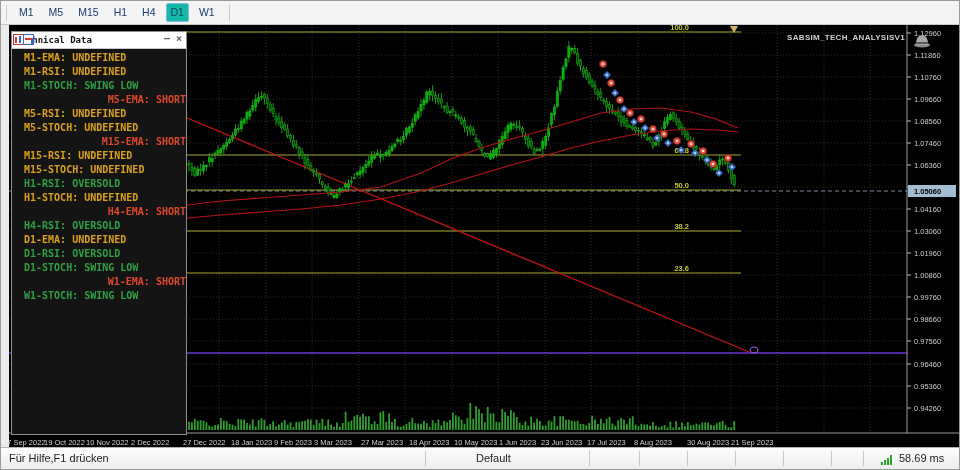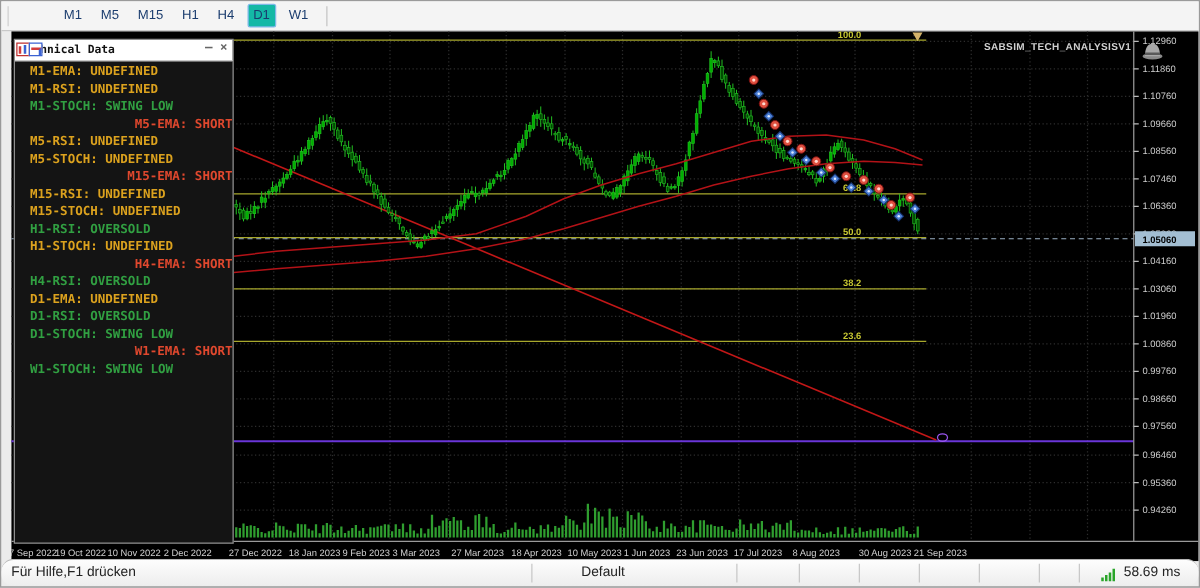--- a/index.html
+++ b/index.html
@@ -23,36 +23,36 @@
   .p-icon.i2{left:11px;border:1px solid #3b62d2;}
   .p-icon.i2:before{content:"";position:absolute;left:1px;top:3px;width:6px;height:4px;border-top:2px solid #d23b3b;border-right:2px solid #3b62d2;}
   .panel-min{position:absolute;right:16px;top:-1px;color:#666;font-size:10px;cursor:default;}
   .panel-close{position:absolute;right:4px;top:-1px;color:#666;font-size:10px;cursor:default;}
   .panel-body{padding:2px 0 0 12px;}
   .prow{font-family:"DejaVu Sans Mono",monospace;font-size:10px;font-weight:bold;line-height:14px;white-space:nowrap;}
   .prow.gold{color:#dca21e;}
   .prow.red{color:#e0482e;text-align:right;}
   .prow.green{color:#31a042;}
   
-  .statusbar{position:absolute;left:0;bottom:0;width:100%;height:22px;background:linear-gradient(#fdfdfd,#ededed);border-top:1px solid #b5b5b5;box-sizing:border-box;font-size:11px;color:#222;border-radius:10px;}
+  .statusbar{position:absolute;left:0;bottom:0;width:100%;height:22px;background:linear-gradient(#fdfdfd,#ededed);border-top:1px solid #b5b5b5;box-sizing:border-box;font-size:11px;color:#222;}
   .sb-help{position:absolute;left:8px;top:4px;}
-  .sb-profile{position:absolute;left:464px;top:4px;text-align:center;}
+  .sb-profile{position:absolute;left:475px;top:4px;text-align:center;}
   .sb-div{position:absolute;top:3px;width:1px;height:15px;background:#c8c8c8;}
   .sb-latency{position:absolute;left:898px;top:4px;}
   .sb-signal{position:absolute;left:880px;top:7px;width:14px;height:10px;}
   .sb-signal i{position:absolute;bottom:0;width:2px;background:#2aa52a;display:block;}
 </style>
 </head>
 <body>
 
 <div class="window">
 
   <div class="toolbar">
     <span class="tb-grip"></span>
-    <span id="tf-buttons" style="display:flex;align-items:flex-start;margin-left:32px;">
+    <span id="tf-buttons" style="display:flex;align-items:flex-start;">
         <span class="tf-btn">M1</span>
         <span class="tf-btn">M5</span>
         <span class="tf-btn">M15</span>
         <span class="tf-btn">H1</span>
         <span class="tf-btn">H4</span>
         <span class="tf-btn active">D1</span>
         <span class="tf-btn">W1</span>
       </span>
     <span class="tb-sep"></span>
   </div>

